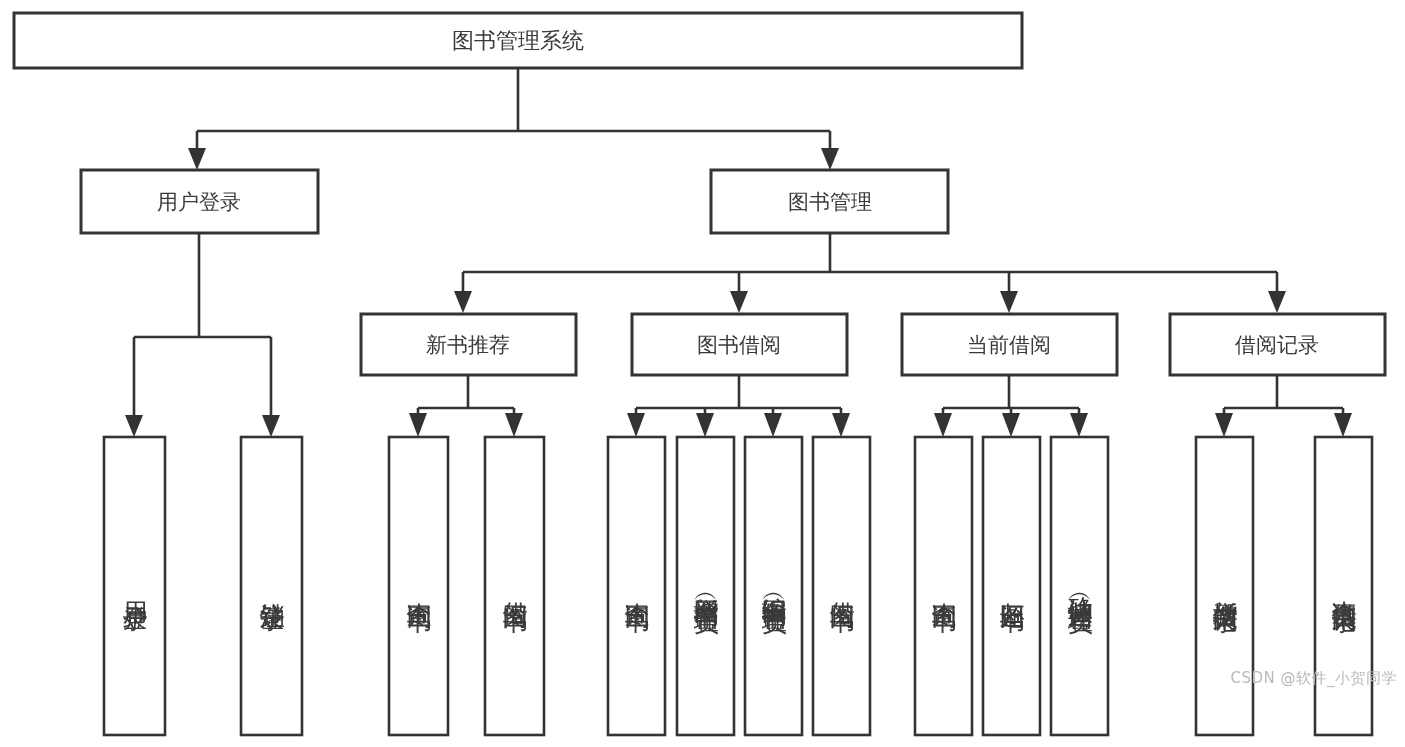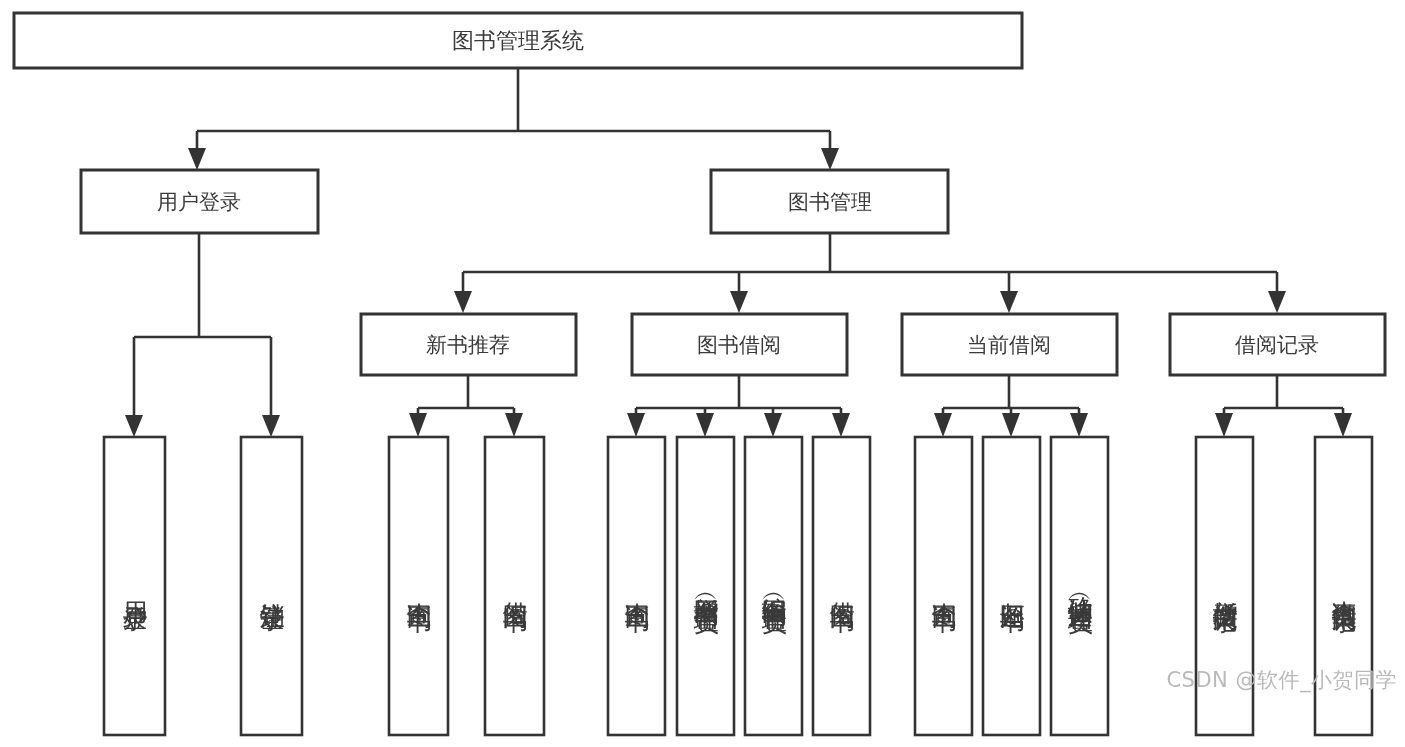--- a/index.html
+++ b/index.html
@@ -68,23 +68,23 @@
     display: flex;
     align-items: center;
     justify-content: center;
     text-align: center;
     white-space: nowrap;
     pointer-events: none;
   }
   .watermark {
     position: absolute;
     right: 8px;
-    bottom: 6px;
+    bottom: 12px;
     font-family: "DejaVu Sans", "Liberation Sans", sans-serif;
-    font-size: 21px;
+    font-size: 15px;
     color: #b9b9b9;
     letter-spacing: 0.5px;
     white-space: nowrap;
   }
 </style>
 </head>
 <body>
 
 <div id="diagram-root">
 

